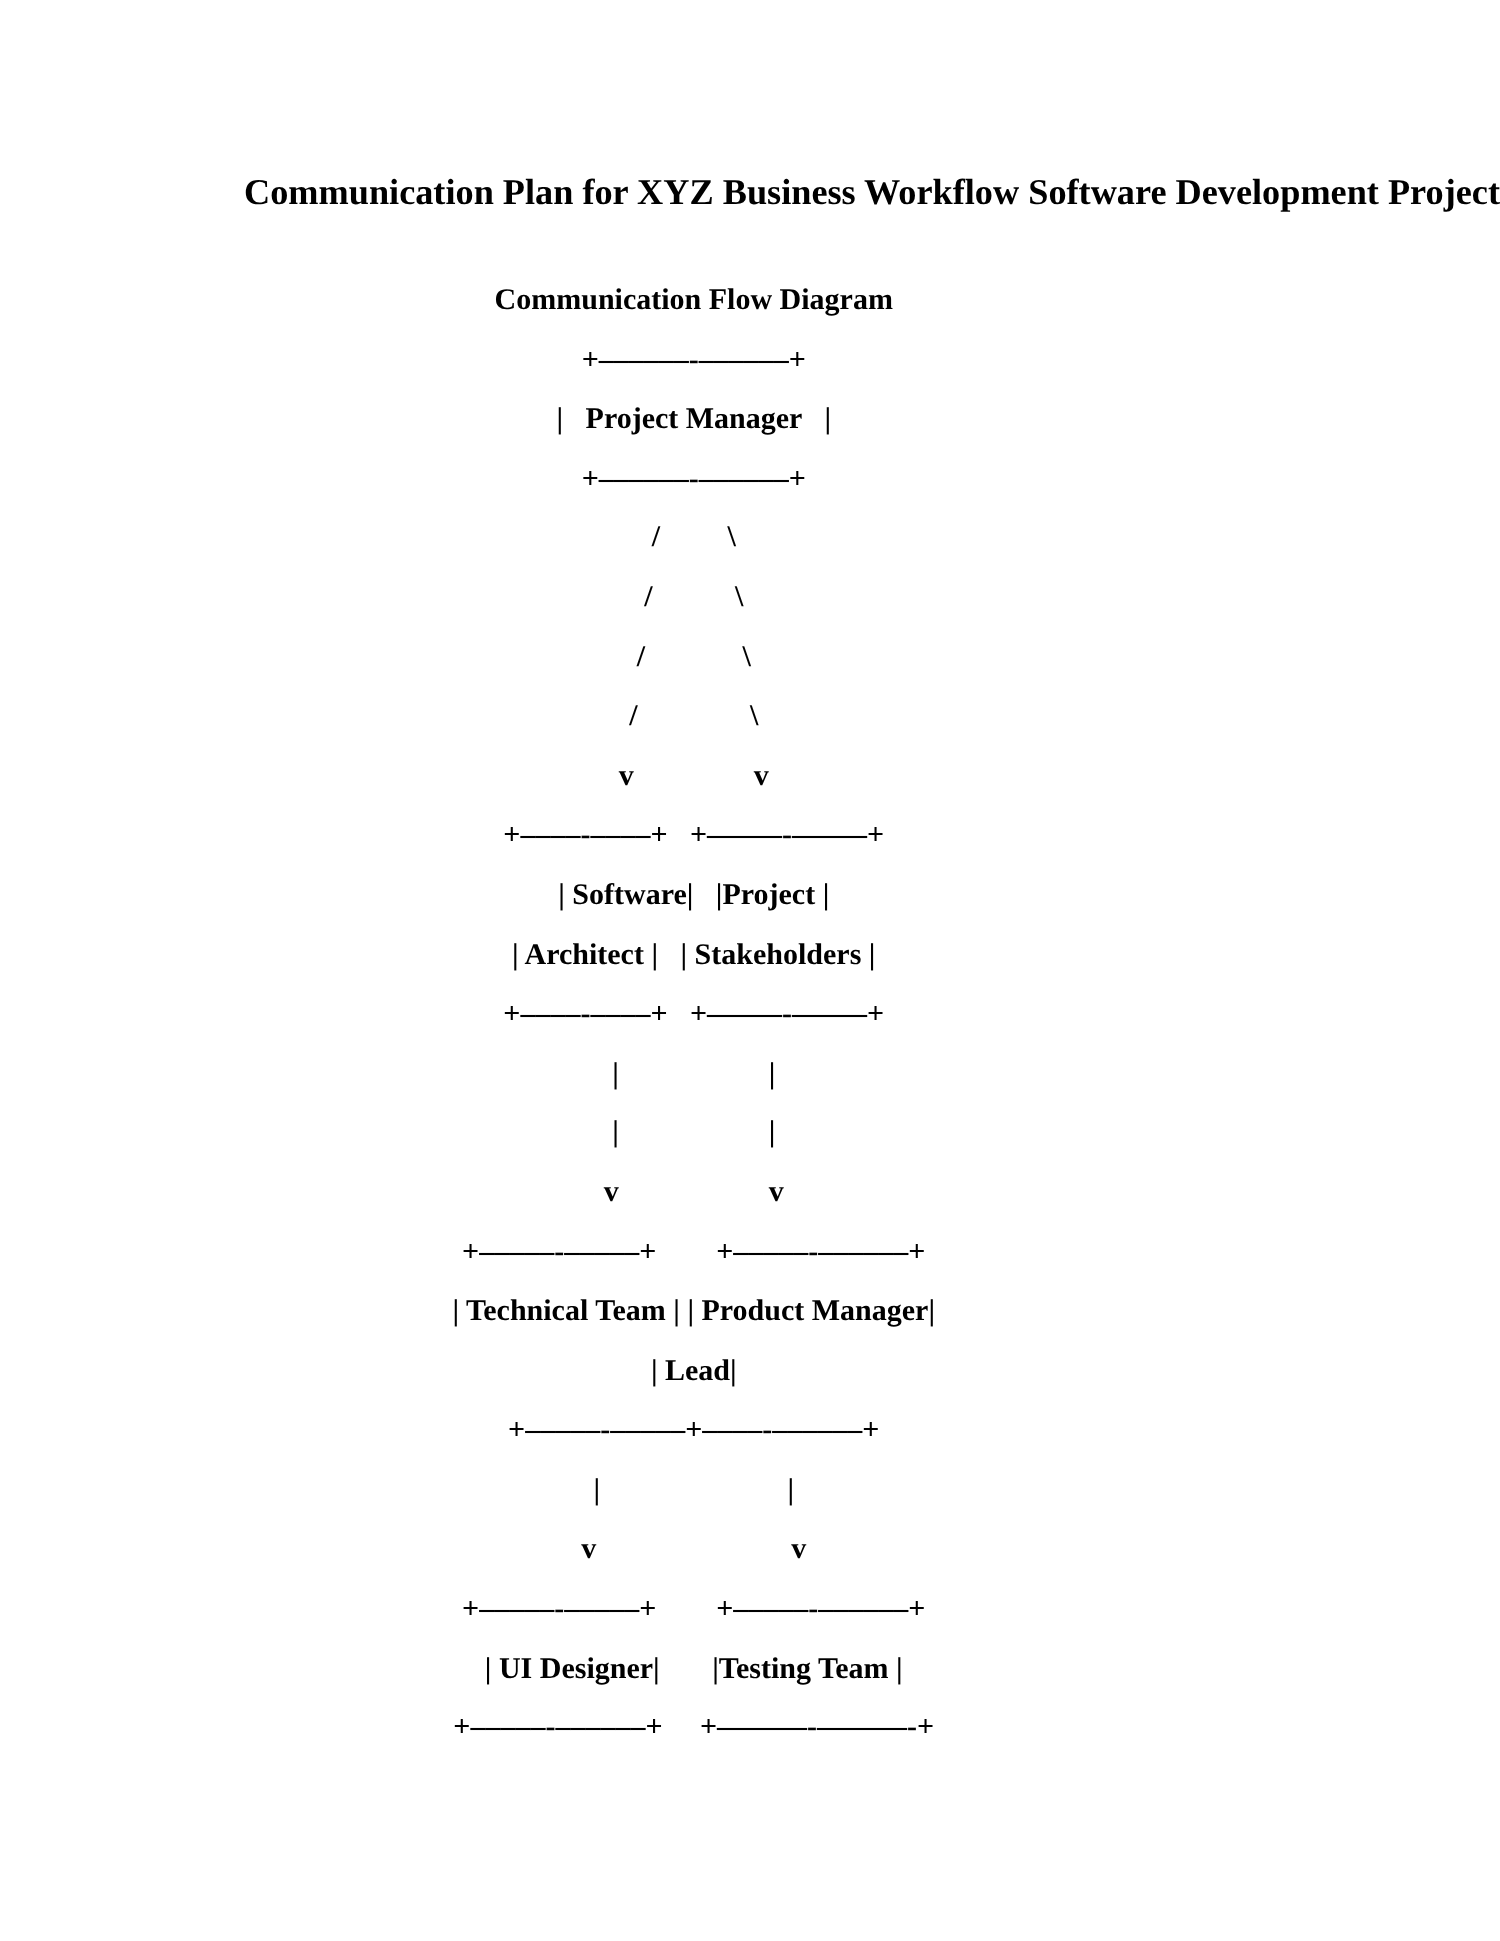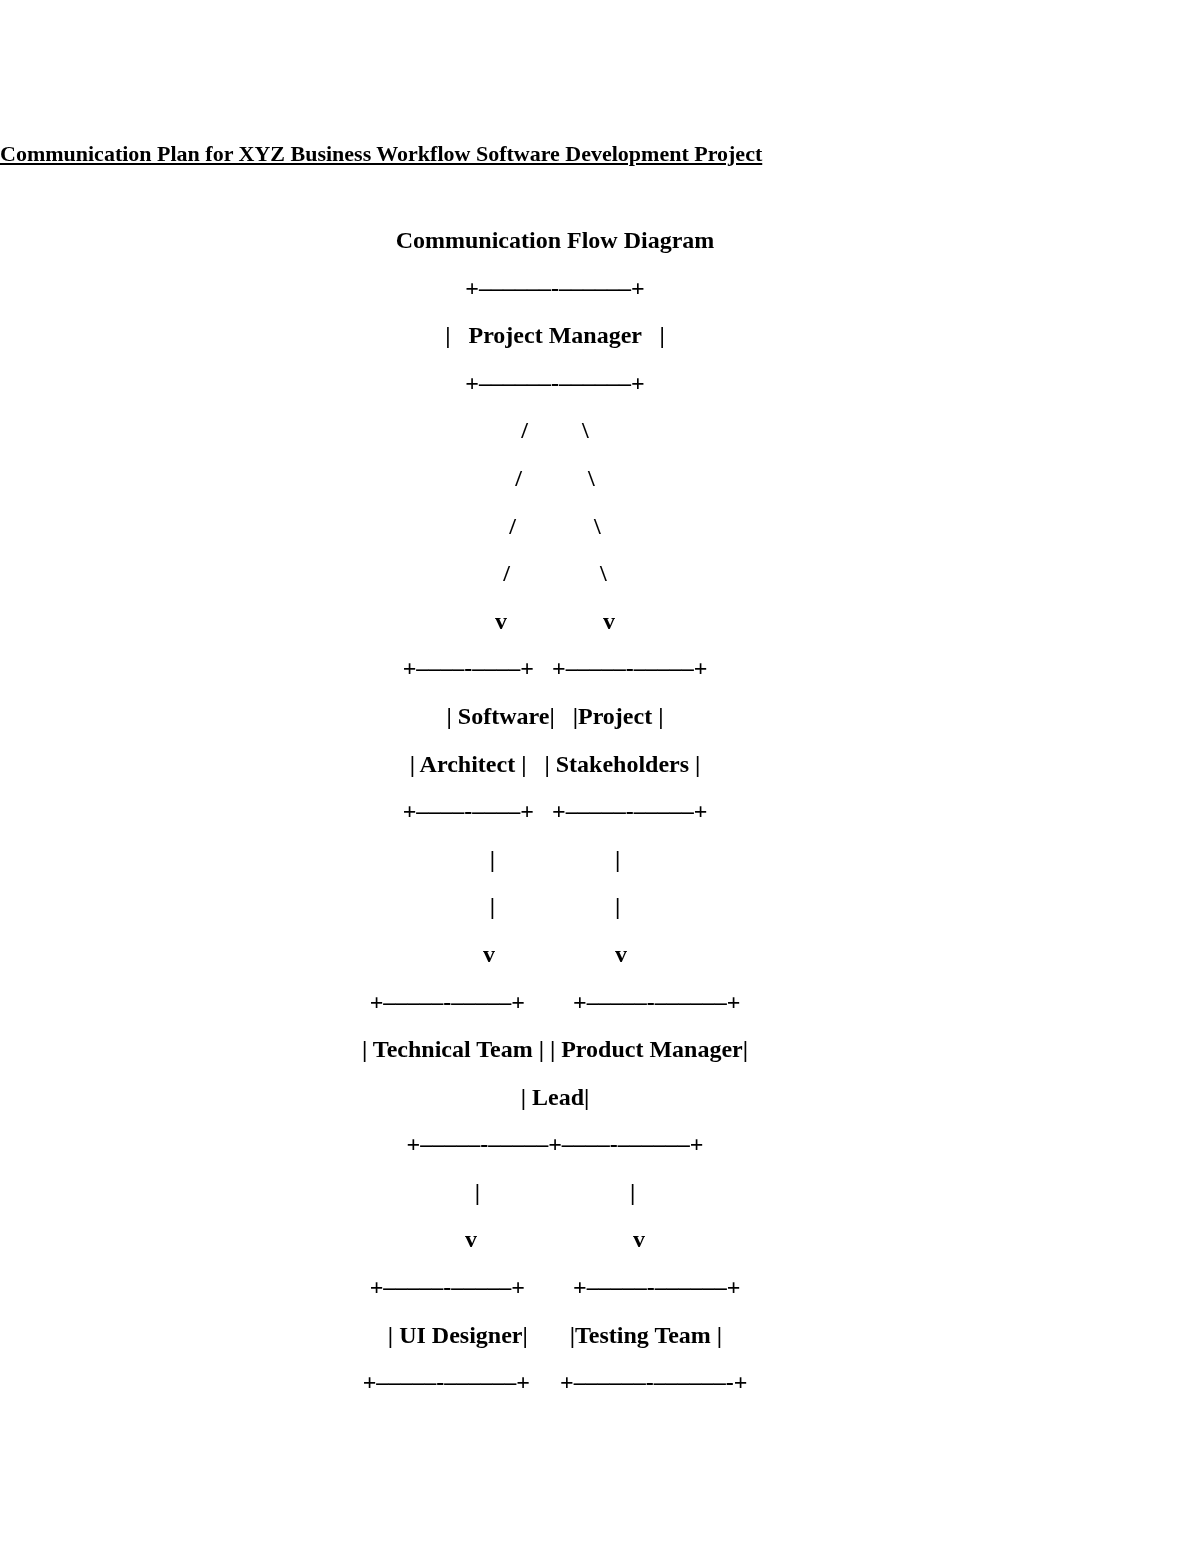--- a/index.html
+++ b/index.html
@@ -17,26 +17,25 @@
   }
   .page {
     box-sizing: border-box;
     width: 1200px;
     height: 1553px;
     padding-top: 130px;
     background: #ffffff;
   }
   .doc-title {
     margin: 0 0 39px 0;
-    font-size: 22px;
+    font-size: 29px;
     line-height: 48px;
     font-weight: bold;
-    text-align: left;
+    text-align: right;
     white-space: pre;
-    text-decoration: underline;
   }
   .diagram-block {
     transform: translateX(-45px);
   }
   .diagram-heading {
     font-size: 24px;
     line-height: 47.6px;
     text-align: center;
     white-space: pre;
   }

